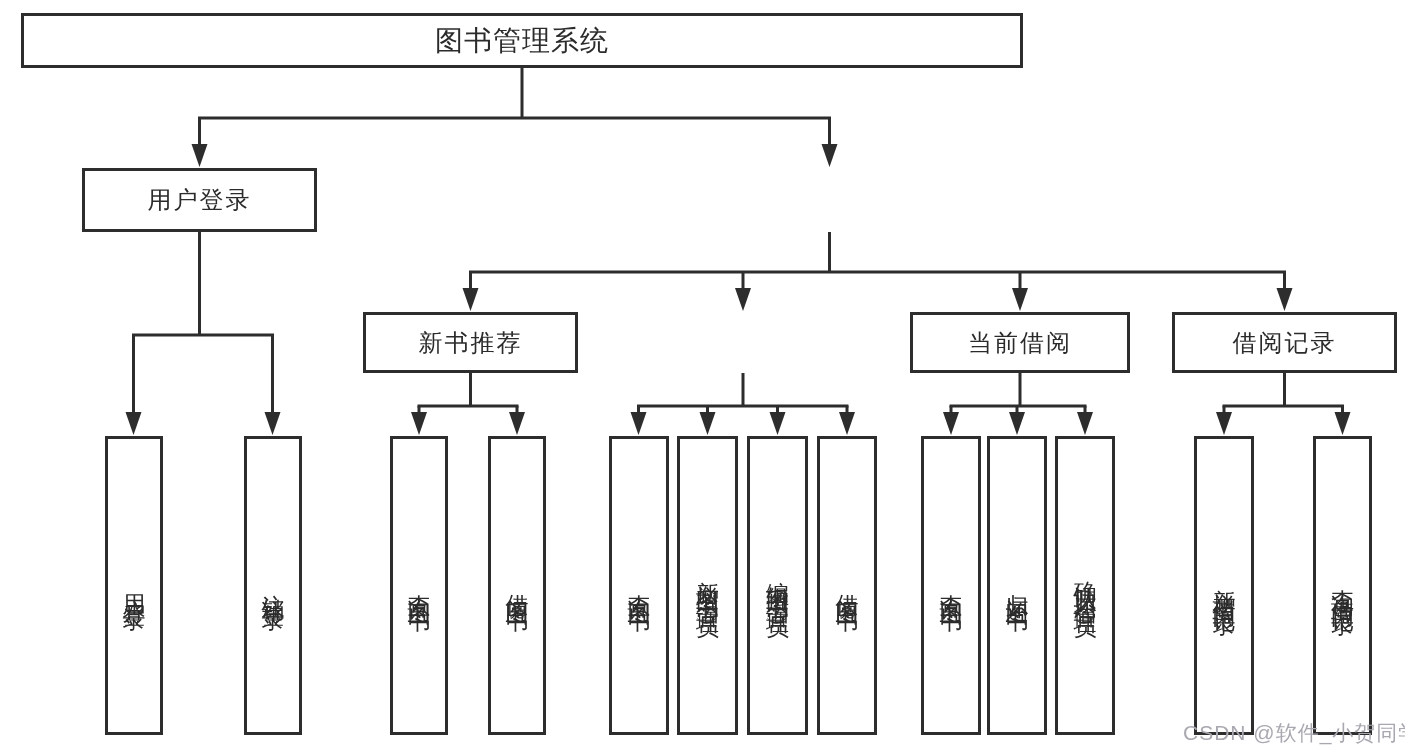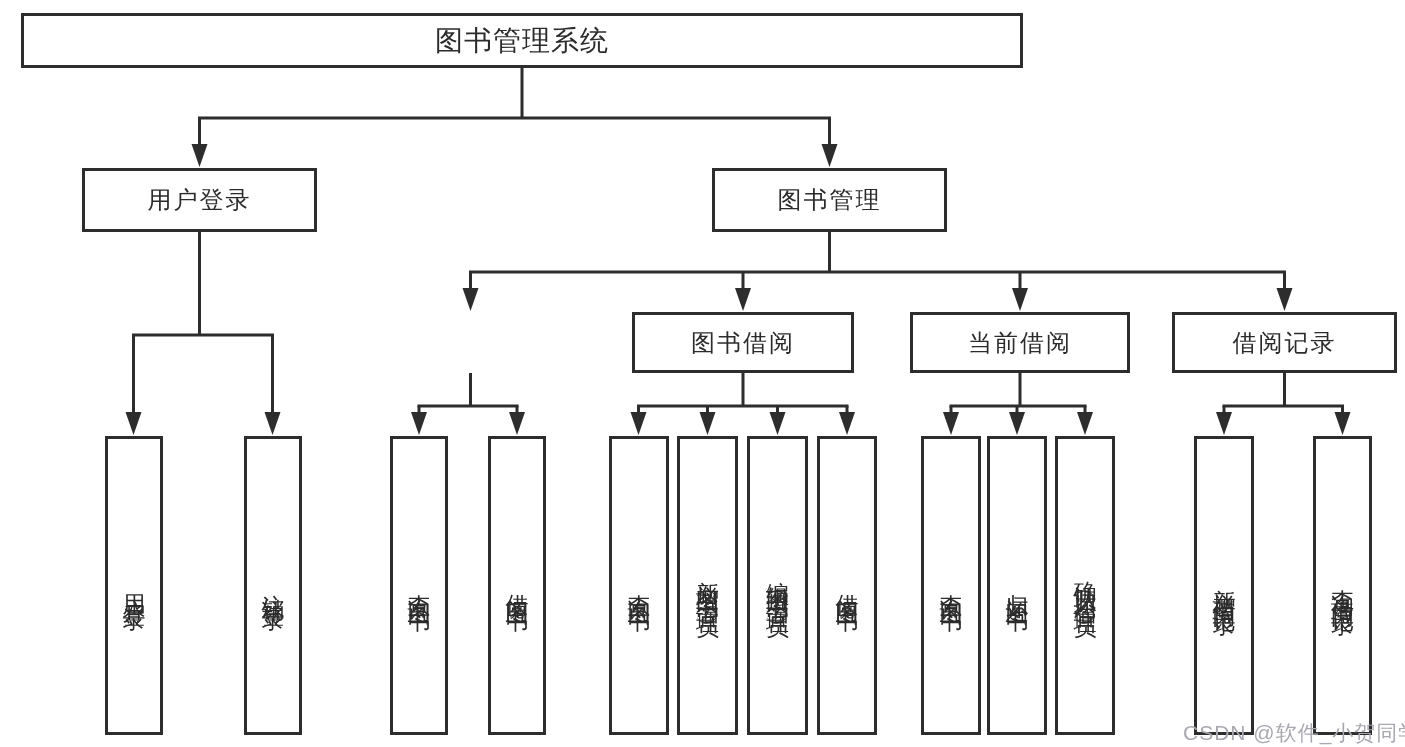--- a/index.html
+++ b/index.html
@@ -106,23 +106,22 @@
       <polygon points="1009,412 1025,412 1017,435"></polygon>
       <polygon points="1077,412 1093,412 1085,435"></polygon>
       <polygon points="1216,412 1232,412 1224,435"></polygon>
       <polygon points="1334.5,412 1350.5,412 1342.5,435"></polygon>
     </g>
   </svg>
 
   <div class="node h-root" style="left:21px; top:13px; width:1002px; height:55px;">图书管理系统</div>
 
   <div class="node h" style="left:82px; top:168px; width:235px; height:64px;">用户登录</div>
-  <div class="node h" style="left:712px; top:168px; width:235px; height:64px;">图书管理</div>
 
-  <div class="node h" style="left:632px; top:312px; width:222px; height:61px;">图书借阅</div>
+  <div class="node h" style="left:363px; top:312px; width:215px; height:61px;">新书推荐</div>
   <div class="node h" style="left:910px; top:312px; width:220px; height:61px;">当前借阅</div>
   <div class="node h" style="left:1172px; top:312px; width:225px; height:61px;">借阅记录</div>
 
   <div class="node v" style="left:105px; top:436px; width:58px; height:299px;">用户登录</div>
   <div class="node v" style="left:244px; top:436px; width:58px; height:299px;">注销登录</div>
 
   <div class="node v" style="left:390px; top:436px; width:58px; height:299px;">查询图书</div>
   <div class="node v" style="left:488px; top:436px; width:58px; height:299px;">借阅图书</div>
 
   <div class="node v" style="left:609px; top:436px; width:60px; height:299px;">查询图书</div>

